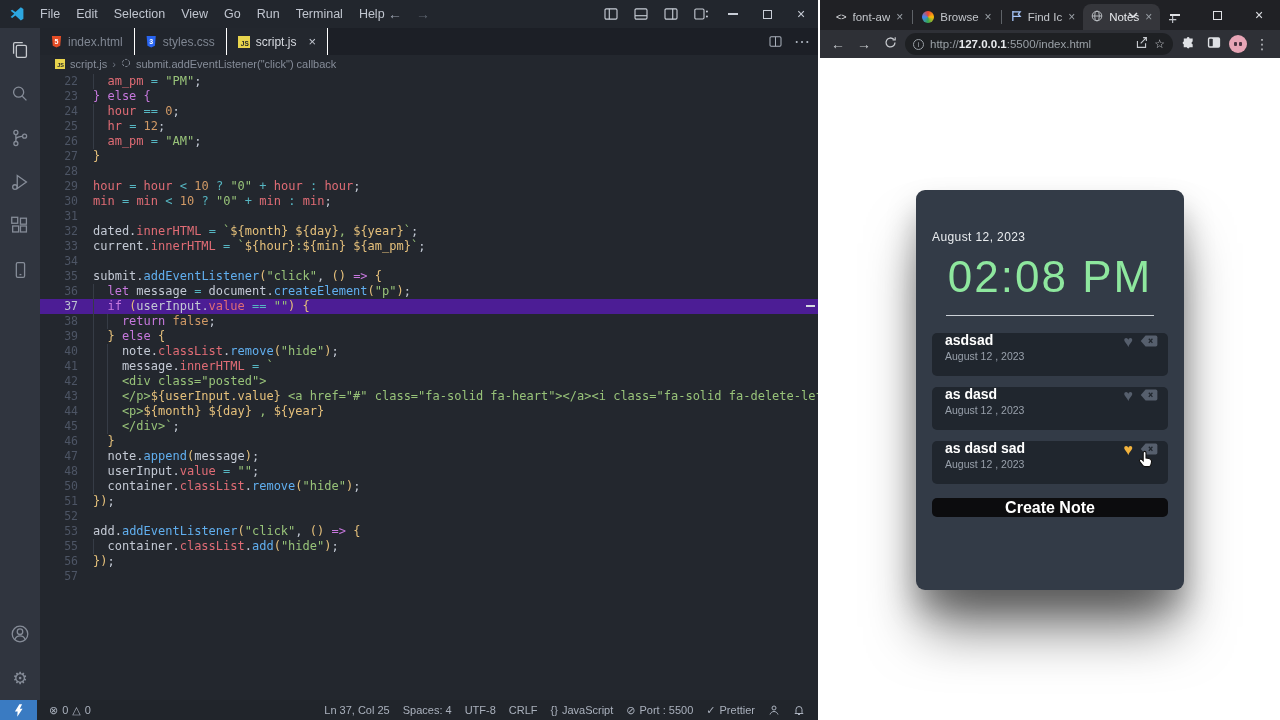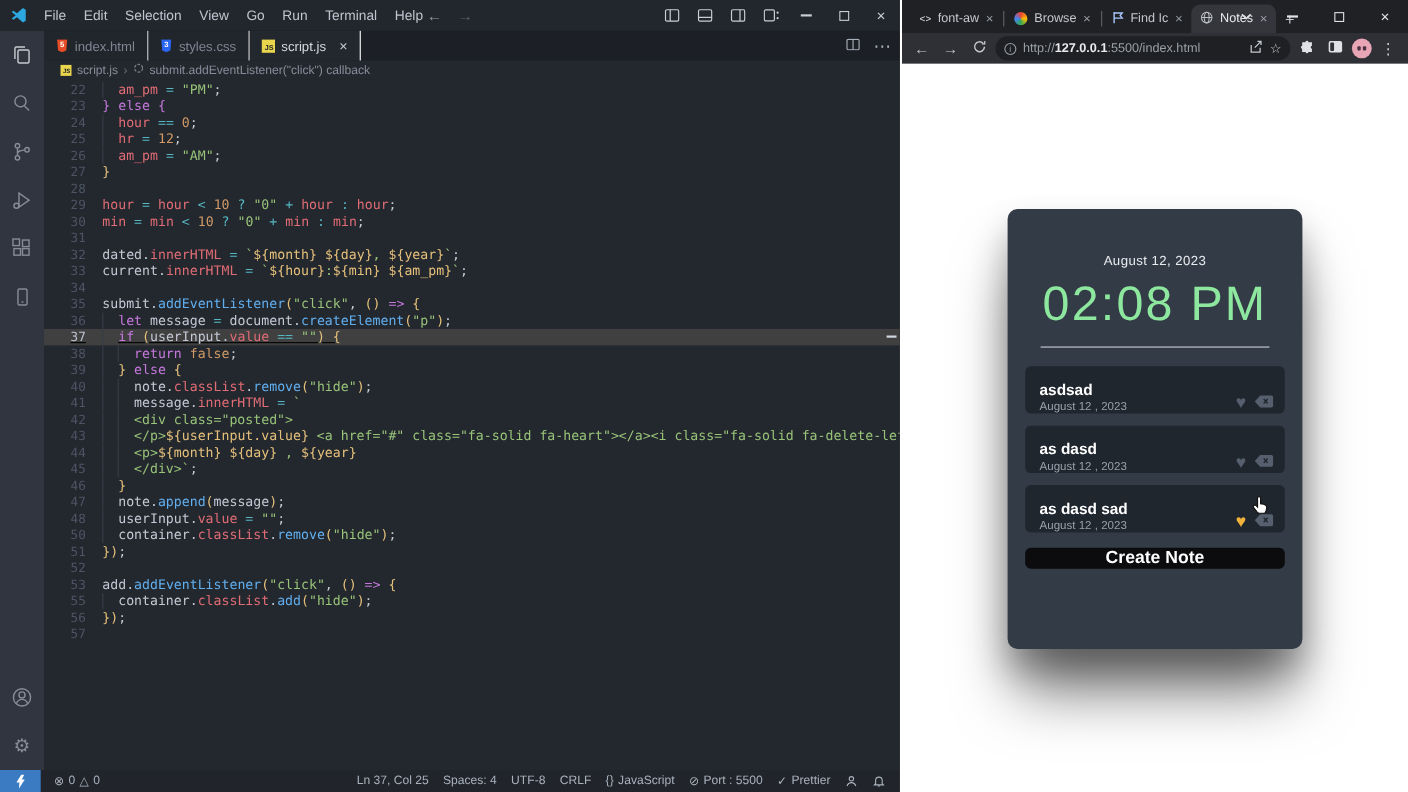--- a/index.html
+++ b/index.html
@@ -44,21 +44,21 @@
   .tab-actions { position:absolute; right:8px; top:0; height:27px; display:flex; align-items:center; gap:12px; color:#a9b0bb; }
 
   .breadcrumb { height:17px; background:#23272e; display:flex; align-items:center; gap:5px; padding-left:15px;
                 font-size:11px; color:#868d99; }
   .badge-js.mini { width:10px; height:10px; font-size:5.5px; }
   .crumb-sep { color:#6b727e; font-size:11px; }
 
   .codearea { flex:1; position:relative; overflow:hidden; background:#23272e; padding-top:2px;
               font-family:"DejaVu Sans Mono", monospace; font-size:12px; }
   .code-row { display:flex; height:15px; line-height:15px; white-space:pre; position:relative; }
-  .code-row.active { background:#404040;text-decoration:underline; }
+  .code-row.active { background:#4c1d95; }
   .ln { width:38px; text-align:right; color:#4d5565; flex:none; font-size:11.5px; }
   .code-row.active .ln { color:#bcc3cf; }
   .lc { padding-left:15px; flex:1; overflow:hidden; }
   .guide { display:inline-block; width:2ch; height:15px; vertical-align:top;
            background:linear-gradient(#363c46,#363c46) left/1px 100% no-repeat; }
   .cursor-dash { position:absolute; right:3px; top:6px; width:9px; height:2px; background:#d3d8e0; }
   .tk-p{color:#c3c9d4}.tk-v{color:#e06c75}.tk-o{color:#56b6c2}.tk-s{color:#98c379}.tk-k{color:#c678dd}
   .tk-n{color:#d19a66}.tk-f{color:#61afef}.tk-b{color:#e5c07b}.tk-t{color:#98c379}.tk-x{color:#e5c07b}
 
   .statusbar { position:absolute; left:0; bottom:0; width:818px; height:20px; background:#21252b;
@@ -93,25 +93,25 @@
   .pill-ic { color:#c6c9ce; font-size:12px; flex:none; }
   .avatar { width:18px; height:18px; border-radius:50%; background:#e7a5b6; display:flex; align-items:center;
             justify-content:center; gap:2px; flex:none; }
   .avatar i { width:3px; height:4px; background:#4a3340; border-radius:1px; }
 
   .page { position:relative; height:662px; background:#ffffff; display:flex; justify-content:center; align-items:flex-start; }
 
   
   .note-card { margin-top:132px; width:268px; height:400px; background:#333b47; border-radius:9px;
                padding:40px 16px 0 16px; box-shadow:0 45px 55px -8px rgba(0,0,0,.55), 0 18px 30px rgba(0,0,0,.25); }
-  .app-date { text-align:center; color:#e9ecef; font-size:12px; letter-spacing:.4px; }
+  .app-date { color:#e9ecef; font-size:12px; letter-spacing:.4px; }
   .app-time { text-align:center; color:#8ee79e; font-size:44px; font-weight:400; letter-spacing:2px; margin-top:8px; }
   .app-hr { width:208px; height:1px; background:#ccd1d7; border:none; margin:13px auto 0 auto; }
   .note-list { margin-top:17px; display:flex; flex-direction:column; gap:11px; }
-  .note-item { height:43px; background:#20262e; border-radius:5px; display:flex; align-items:flex-end; padding:0 10px 0 13px; }
+  .note-item { height:43px; background:#20262e; border-radius:5px; display:flex; align-items:flex-start; padding:0 10px 0 13px; }
   .note-txt { flex:1; min-width:0; }
   .note-title { color:#ffffff; font-size:14px; font-weight:bold; line-height:15px; }
   .note-date { color:#98a0ab; font-size:10.5px; margin-top:2px; }
   .note-icons { display:flex; align-items:center; gap:7px; }
   .heart { color:#565f6d; font-size:16px; line-height:16px; }
   .heart.liked { color:#f2b33d; }
   .create-btn { margin-top:14px; height:19px; background:#0c0c0e; border-radius:5px; color:#ffffff;
                 font-size:16px; font-weight:bold; display:flex; align-items:center; justify-content:center; }
   .cursor { position:absolute; left:318px; top:392px; }
 </style>

